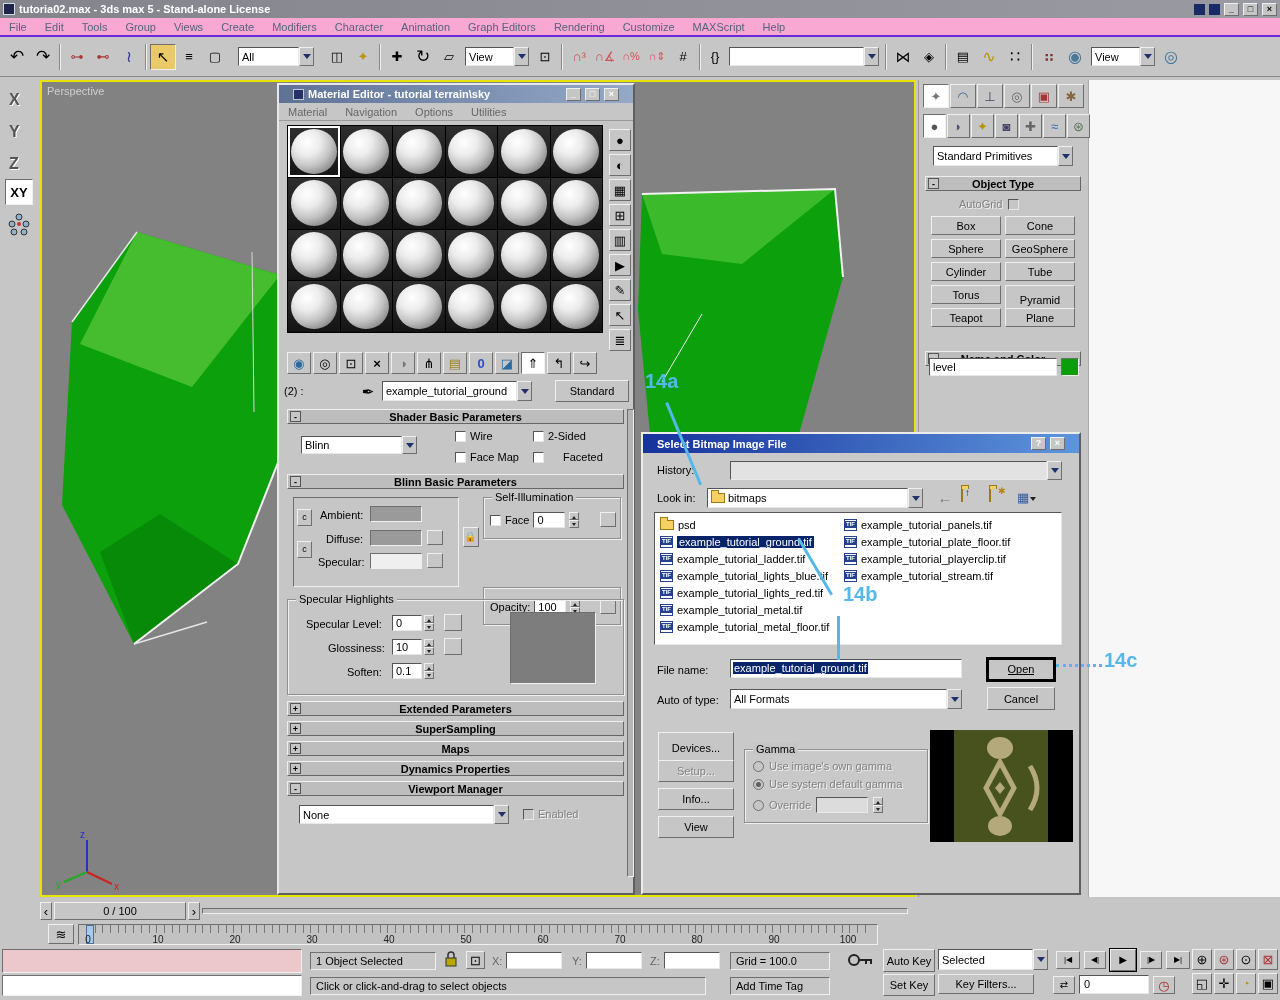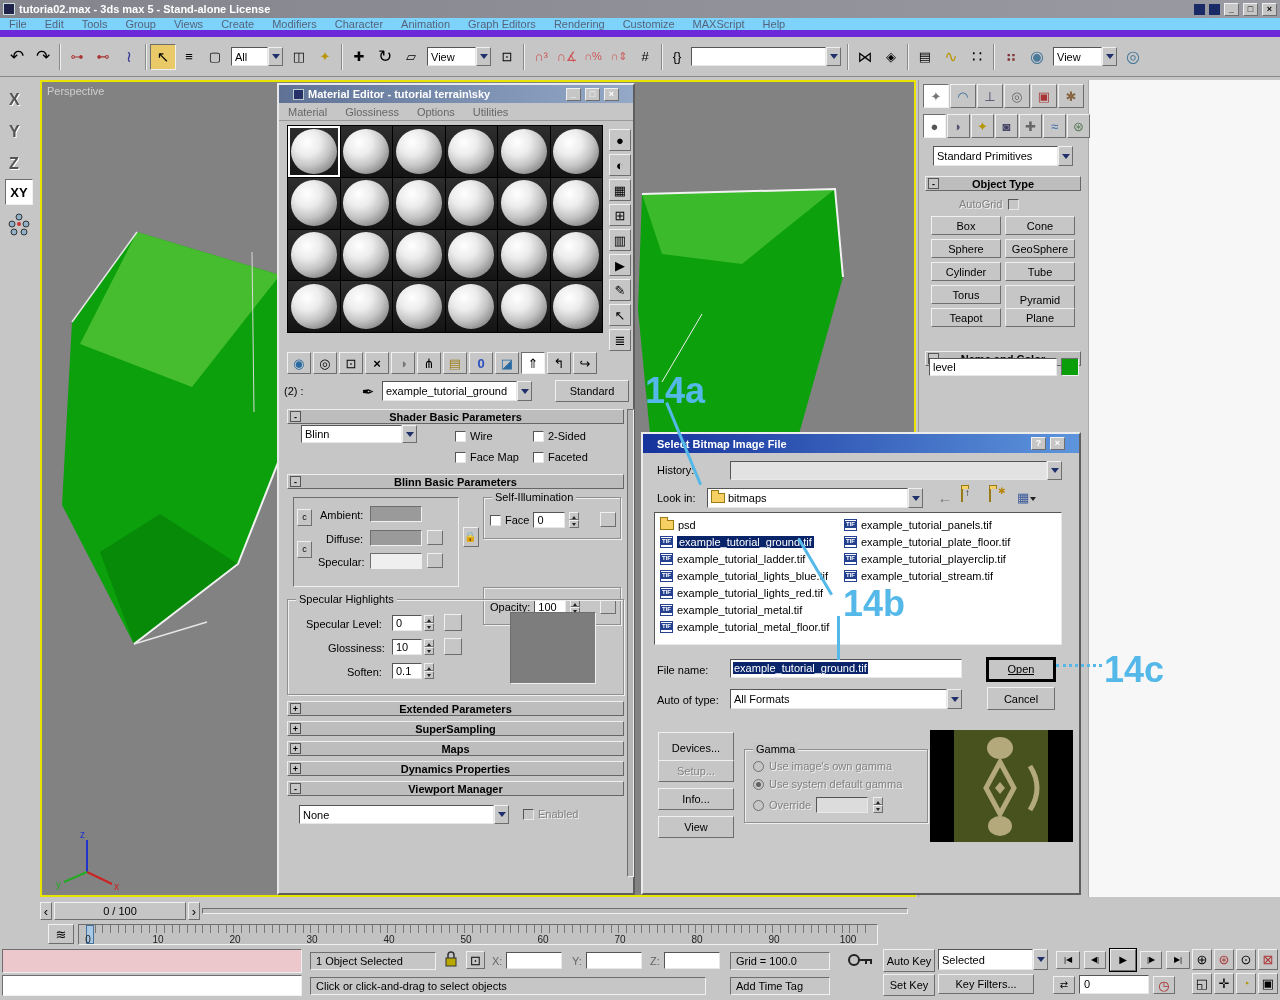--- a/index.html
+++ b/index.html
@@ -38,39 +38,39 @@
   .folder{position:relative;width:14px;height:10px;background:#f6d063;border:1px solid #9a7a14;flex:none}
   .folder::before{content:"";position:absolute;top:-4px;left:-1px;width:6px;height:3px;background:#f6d063;border:1px solid #9a7a14;border-bottom:none}
   .tif{width:13px;height:12px;background:#fff;border:1px solid #24418f;display:flex;align-items:center;justify-content:center;flex:none}
   .tif b{font-size:6px;line-height:7px;color:#fff;background:#24418f;padding:0 1px;font-weight:bold}
   .frow{display:flex;align-items:center;gap:4px;height:17px;padding-left:3px}
   .slots{display:grid;grid-template-columns:repeat(6,1fr);grid-template-rows:repeat(4,1fr);gap:1px;background:#000;border:1px solid #000}
   .slot{background:linear-gradient(#2e2e2e,#141414);position:relative}
   .slot::after{content:"";position:absolute;left:5%;top:5%;width:90%;height:90%;border-radius:50%;background:radial-gradient(circle at 35% 30%,#fff,#ececec 30%,#c4c4c4 55%,#8d8d8d 78%,#4f4f4f 100%)}
   .slot.sel{box-shadow:inset 0 0 0 2px #fff}
   .aline{position:absolute;background:#54b8e8;z-index:60}
-  .atext{position:absolute;color:#54b8e8;font-size:36px;font-weight:bold;z-index:60}
+  .atext{position:absolute;color:#54b8e8;font-size:20px;font-weight:bold;z-index:60}
   .menu-i{padding:0 9px;color:#55627a}
   .num{position:absolute;top:9px;width:22px;text-align:center;font-size:10px;color:#222}
 </style>
 </head>
 <body>
 
 <div class="abs" style="left:0;top:0;width:1280px;height:18px;background:linear-gradient(90deg,#84848d,#9a9aa3);display:flex;align-items:center;padding:0 3px;gap:4px">
   <span style="width:12px;height:12px;background:#20244a;border:1px solid #cdd;display:inline-block"></span>
   <span style="color:#fff;font-weight:bold">tutoria02.max - 3ds max 5 - Stand-alone License</span>
   <span style="flex:1"></span>
   <span style="width:11px;height:11px;background:#1a2a66;display:inline-block"></span>
   <span style="width:11px;height:11px;background:#1a2a66;display:inline-block"></span>
   <span class="btn winbtn ic">_</span>
   <span class="btn winbtn ic">□</span>
   <span class="btn winbtn ic">×</span>
 </div>
 
-<div class="abs" style="left:0;top:18px;width:1280px;height:19px;background:#7dd3fc;display:flex;align-items:center;border-bottom:7px solid #6d28d9">
+<div class="abs" style="left:0;top:18px;width:1280px;height:19px;background:#f9a8d4;display:flex;align-items:center;border-bottom:2px solid #6d28d9">
   <span class="menu-i">File</span>
   <span class="menu-i">Edit</span>
   <span class="menu-i">Tools</span>
   <span class="menu-i">Group</span>
   <span class="menu-i">Views</span>
   <span class="menu-i">Create</span>
   <span class="menu-i">Modifiers</span>
   <span class="menu-i">Character</span>
   <span class="menu-i">Animation</span>
   <span class="menu-i">Graph Editors</span>
@@ -84,21 +84,21 @@
   <span class="tb ic" style="font-size:17px">↶</span>
   <span class="tb ic" style="font-size:17px">↷</span>
   <span class="sep"></span>
   <span class="tb ic" style="color:#a33">⊶</span>
   <span class="tb ic" style="color:#a33">⊷</span>
   <span class="tb ic" style="color:#339;font-size:16px">≀</span>
   <span class="sep"></span>
   <span class="tb ic btn pressed" style="background:#e9c968;font-size:15px">↖</span>
   <span class="tb ic">≡</span>
   <span class="tb ic">▢</span>
-  <span class="combo" style="width:52px;height:19px;margin:0 3px">
+  <span class="combo" style="width:76px;height:19px;margin:0 10px">
       <span class="fld">All</span>
       <span class="carr"></span>
     </span>
   <span class="tb ic">◫</span>
   <span class="tb ic" style="color:#b8960a">✦</span>
   <span class="sep"></span>
   <span class="tb ic">✚</span>
   <span class="tb ic" style="font-size:17px">↻</span>
   <span class="tb ic">▱</span>
   <span class="combo" style="width:64px;height:19px;margin:0 3px">
@@ -182,21 +182,21 @@
 <div class="abs" style="left:277px;top:83px;width:358px;height:812px;background:#c6c6c6;border:2px solid;border-color:#e8e8e8 #5e5e5e #5e5e5e #e8e8e8;z-index:10">
   <div class="title-blue" style="height:18px;background:linear-gradient(90deg,#5f7296,#94a9c8)">
     <span style="width:11px;height:11px;background:#28306a;border:1px solid #bcc;display:inline-block"></span>
     <span style="flex:1;font-size:11px">Material Editor - tutorial terrain\sky</span>
     <span class="btn winbtn ic">_</span>
     <span class="btn winbtn ic">□</span>
     <span class="btn winbtn ic">×</span>
   </div>
   <div style="height:18px;display:flex;align-items:center;border-bottom:1px solid #9a9a9a">
     <span class="menu-i" style="color:#666">Material</span>
-    <span class="menu-i" style="color:#666">Glossiness</span>
+    <span class="menu-i" style="color:#666">Navigation</span>
     <span class="menu-i" style="color:#666">Options</span>
     <span class="menu-i" style="color:#666">Utilities</span>
   </div>
 
   <div class="slots abs" style="left:8px;top:40px;width:316px;height:208px">
     <i class="slot sel"></i>
       <i class="slot"></i>
       <i class="slot"></i>
       <i class="slot"></i>
       <i class="slot"></i>
@@ -257,37 +257,37 @@
   <span class="btn abs" style="left:276px;top:295px;width:74px;height:22px">
       <span>Standard</span>
     </span>
 
   <div class="abs" style="left:8px;top:324px;width:337px">
     <div class="roll">
         <span class="pm">-</span>
         <span>Shader Basic Parameters</span>
       </div>
     <div style="position:relative;height:50px">
-      <span class="combo abs" style="left:14px;top:1px;width:116px;height:18px">
+      <span class="combo abs" style="left:14px;top:12px;width:116px;height:18px">
           <span class="fld">Blinn</span>
           <span class="carr"></span>
         </span>
       <span class="abs" style="left:168px;top:6px;display:flex;gap:4px;align-items:center">
           <span class="cb"></span>
           <span class="lbl">Wire</span>
         </span>
       <span class="abs" style="left:246px;top:6px;display:flex;gap:4px;align-items:center">
           <span class="cb"></span>
           <span class="lbl">2-Sided</span>
         </span>
       <span class="abs" style="left:168px;top:27px;display:flex;gap:4px;align-items:center">
           <span class="cb"></span>
           <span class="lbl">Face Map</span>
         </span>
-      <span class="abs" style="left:246px;top:27px;display:flex;gap:4px;align-items:center">
+      <span class="abs" style="left:246px;top:27px;display:flex;gap:19px;align-items:center">
           <span class="cb"></span>
           <span class="lbl">Faceted</span>
         </span>
     </div>
 
     <div class="roll">
         <span class="pm">-</span>
         <span>Blinn Basic Parameters</span>
       </div>
     <div style="position:relative;height:106px">

